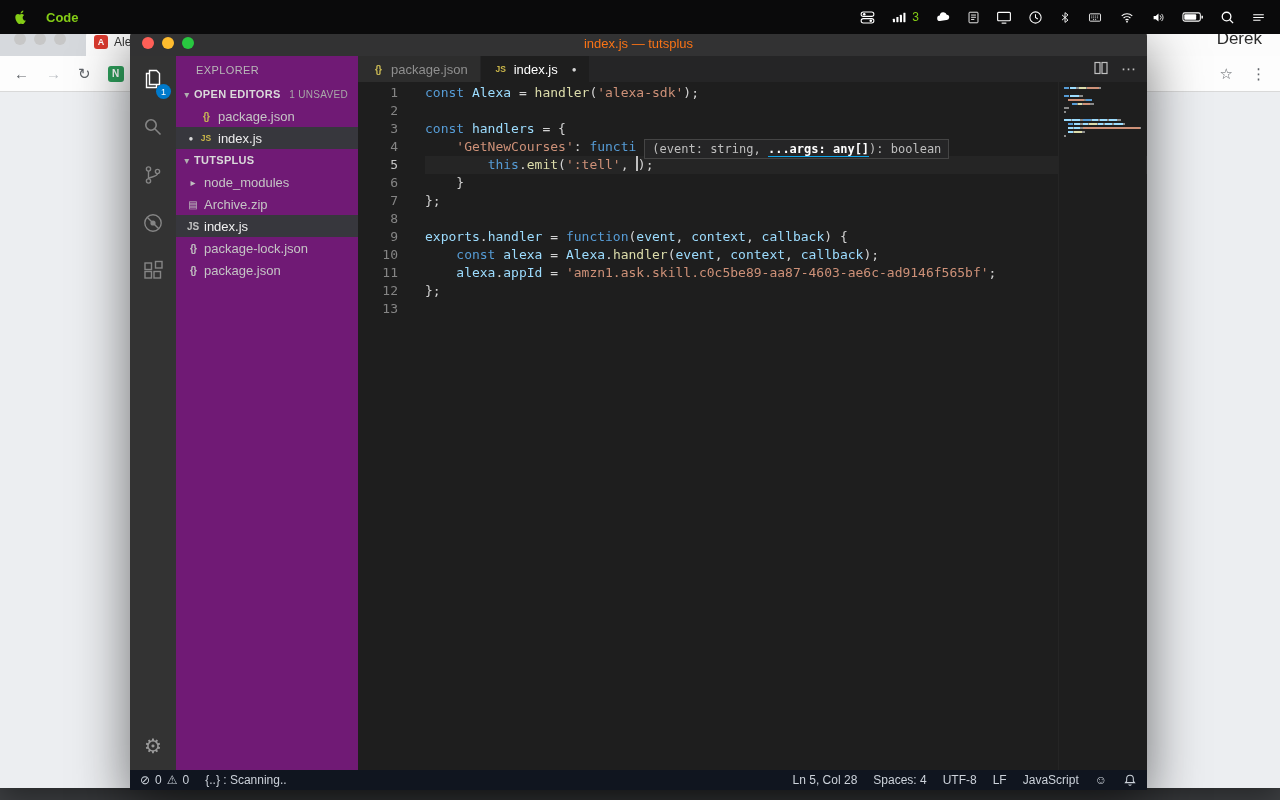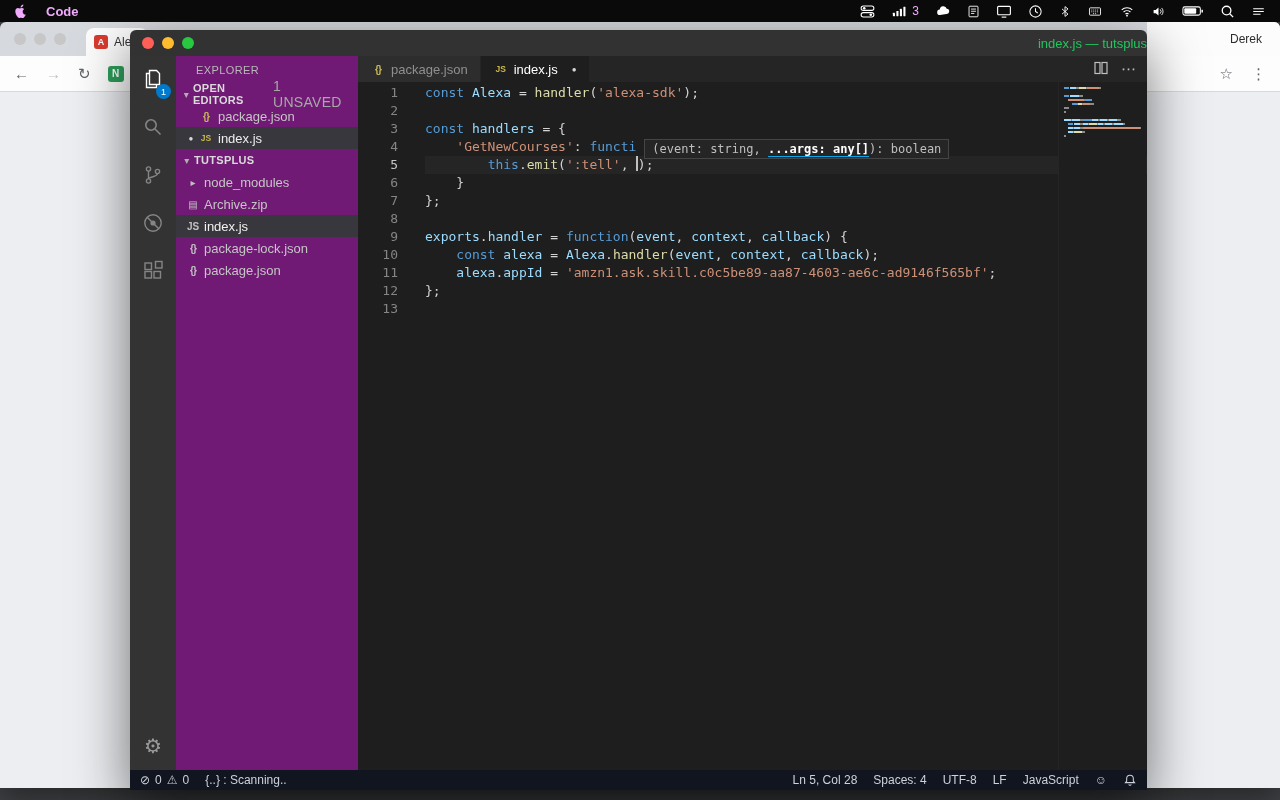--- a/index.html
+++ b/index.html
@@ -1,22 +1,22 @@
 <!DOCTYPE html>
 <html><head>
 <meta charset="utf-8">
 <style>
   html,body{margin:0;padding:0}
   body{width:1280px;height:800px;overflow:hidden;position:relative;background:#3e4043;
        font-family:"Liberation Sans",sans-serif;-webkit-font-smoothing:antialiased}
 
   
-  .menubar{position:absolute;top:0;left:0;right:0;height:22px;background:#0a0a0b;z-index:50;
+  .menubar{position:absolute;top:0;left:0;right:0;height:34px;background:#0a0a0b;z-index:50;
            display:flex;align-items:center;box-sizing:border-box;padding:0 14px;gap:17px;
-           color:#f0abfc;font-size:13px}
+           color:#84cc16;font-size:13px}
   .apple{display:inline-flex;align-items:center;margin-right:2px}
   .mb-app{font-weight:700}
   .mb-items{display:flex;gap:17px}
   .mb-item{cursor:default}
   .mb-right{margin-left:auto;display:flex;align-items:center;gap:16px}
   .mb-ic{display:inline-flex;align-items:center;color:#fff}
   .mb-cell{font-size:12px;margin-left:-11px}
 
   
   .browser{position:absolute;top:22px;left:0;width:1280px;height:766px;z-index:1;
@@ -25,56 +25,56 @@
   .b-tabstrip{height:34px;background:#d6d9dd;position:relative;flex:0 0 auto}
   .b-lights{position:absolute;left:14px;top:11px;display:flex;gap:8px}
   .b-light{width:12px;height:12px;border-radius:50%;background:#c7c7c7}
   .b-tab{position:absolute;left:86px;top:6px;width:62px;height:28px;background:#fcfcfc;
          border-radius:8px 8px 0 0;display:flex;align-items:center;gap:6px;padding:0 8px;
          box-sizing:border-box;font-size:12px;color:#333}
   .b-favicon{width:14px;height:14px;border-radius:3px;background:#d93a2f;color:#fff;
              font-size:9px;font-weight:700;display:flex;align-items:center;justify-content:center;flex:0 0 auto}
   .b-profile{position:absolute;right:0;top:0;height:34px;min-width:133px;background:#fcfcfc;
              display:flex;align-items:center;justify-content:flex-end;padding:0 18px;
-             box-sizing:border-box;font-size:12px;color:#2b2b2b}
+             box-sizing:border-box;font-size:17px;color:#2b2b2b}
   .b-toolbar{height:35px;background:#fdfdfd;border-bottom:1px solid #d9d9d9;flex:0 0 auto;
              display:flex;align-items:center;padding:0 14px;gap:17px;color:#5f6368;font-size:15px}
   .b-nav.dim{color:#bcc0c5}
   .b-badge{width:16px;height:16px;border-radius:3px;background:#2e9e5b;color:#fff;
            font-size:10px;font-weight:700;display:flex;align-items:center;justify-content:center}
   .b-tools{margin-left:auto;display:flex;align-items:center;gap:18px;font-size:15px;color:#5f6368}
   .b-content{flex:1;background:#eceef1}
 
   
   .vscode{position:absolute;left:130px;top:30px;width:1017px;height:760px;z-index:10;
           display:flex;flex-direction:column;border-radius:6px 6px 0 0;overflow:hidden;
           box-shadow:0 18px 55px rgba(0,0,0,.55);font-size:13px}
   .titlebar{height:26px;background:#323233;position:relative;display:flex;align-items:center;flex:0 0 auto}
   .lights{display:flex;gap:8px;margin-left:12px;z-index:2}
   .light{width:12px;height:12px;border-radius:50%}
   .light.red{background:#ff5f57}.light.yellow{background:#febc2e}.light.green{background:#28c840}
-  .wtitle{position:absolute;left:0;right:0;text-align:right;color:#22c55e;font-size:13px}
+  .wtitle{position:absolute;left:0;right:0;text-align:center;color:#f97316;font-size:13px}
 
   .vs-main{flex:1;display:flex;min-height:0;background:#1e1e1e}
 
   .activitybar{width:46px;background:#333333;flex:0 0 auto;display:flex;flex-direction:column;align-items:center}
   .ab-item{width:46px;height:48px;display:flex;align-items:center;justify-content:center;
            position:relative;color:#858585;cursor:pointer}
   .ab-item.active{color:#fff}
   .ab-badge{position:absolute;right:5px;bottom:5px;width:15px;height:15px;border-radius:50%;
             background:#007acc;color:#fff;font-size:9px;display:flex;align-items:center;justify-content:center}
   .ab-gear{margin-top:auto;margin-bottom:12px;color:#9a9a9a;font-size:20px;cursor:pointer}
 
   .sidebar{width:182px;background:#701a75;flex:0 0 auto;color:#c5c5c5;overflow:hidden;
            display:flex;flex-direction:column}
   .sb-title{padding:8px 0 7px 20px;font-size:11px;color:#b8b8b8;letter-spacing:.4px}
   .sec-head{height:22px;display:flex;align-items:center;padding-left:4px;font-size:11px;
             font-weight:700;color:#dadada;letter-spacing:.3px;cursor:pointer}
   .sec-chev{width:14px;text-align:center;font-size:10px;color:#b0b0b0;font-weight:400}
-  .sec-badge{margin-left:auto;margin-right:10px;font-size:14px;font-weight:400;color:#a8a8a8}
+  .sec-badge{margin-left:auto;margin-right:10px;font-size:10px;font-weight:400;color:#a8a8a8}
   .se-row{height:22px;display:flex;align-items:center;padding-left:8px;cursor:pointer}
   .se-row.active{background:#37373d;color:#ececec}
   .se-dot{width:14px;text-align:center;font-size:8px;color:#d8d8d8}
   .fi{width:16px;text-align:center;font-weight:700;flex:0 0 auto}
   .fi-json{color:#c7b754;font-size:10px;letter-spacing:-1px}
   .fi-js{color:#cbb74a;font-size:8.5px}
   .fi-zip{color:#8f8f8f;font-size:10px;font-weight:400}
   .se-name{margin-left:4px;font-size:13px;white-space:nowrap}
   .tree-row{height:22px;display:flex;align-items:center;padding-left:10px;cursor:pointer}
   .tree-row.selected{background:#37373d;color:#f0f0f0}

